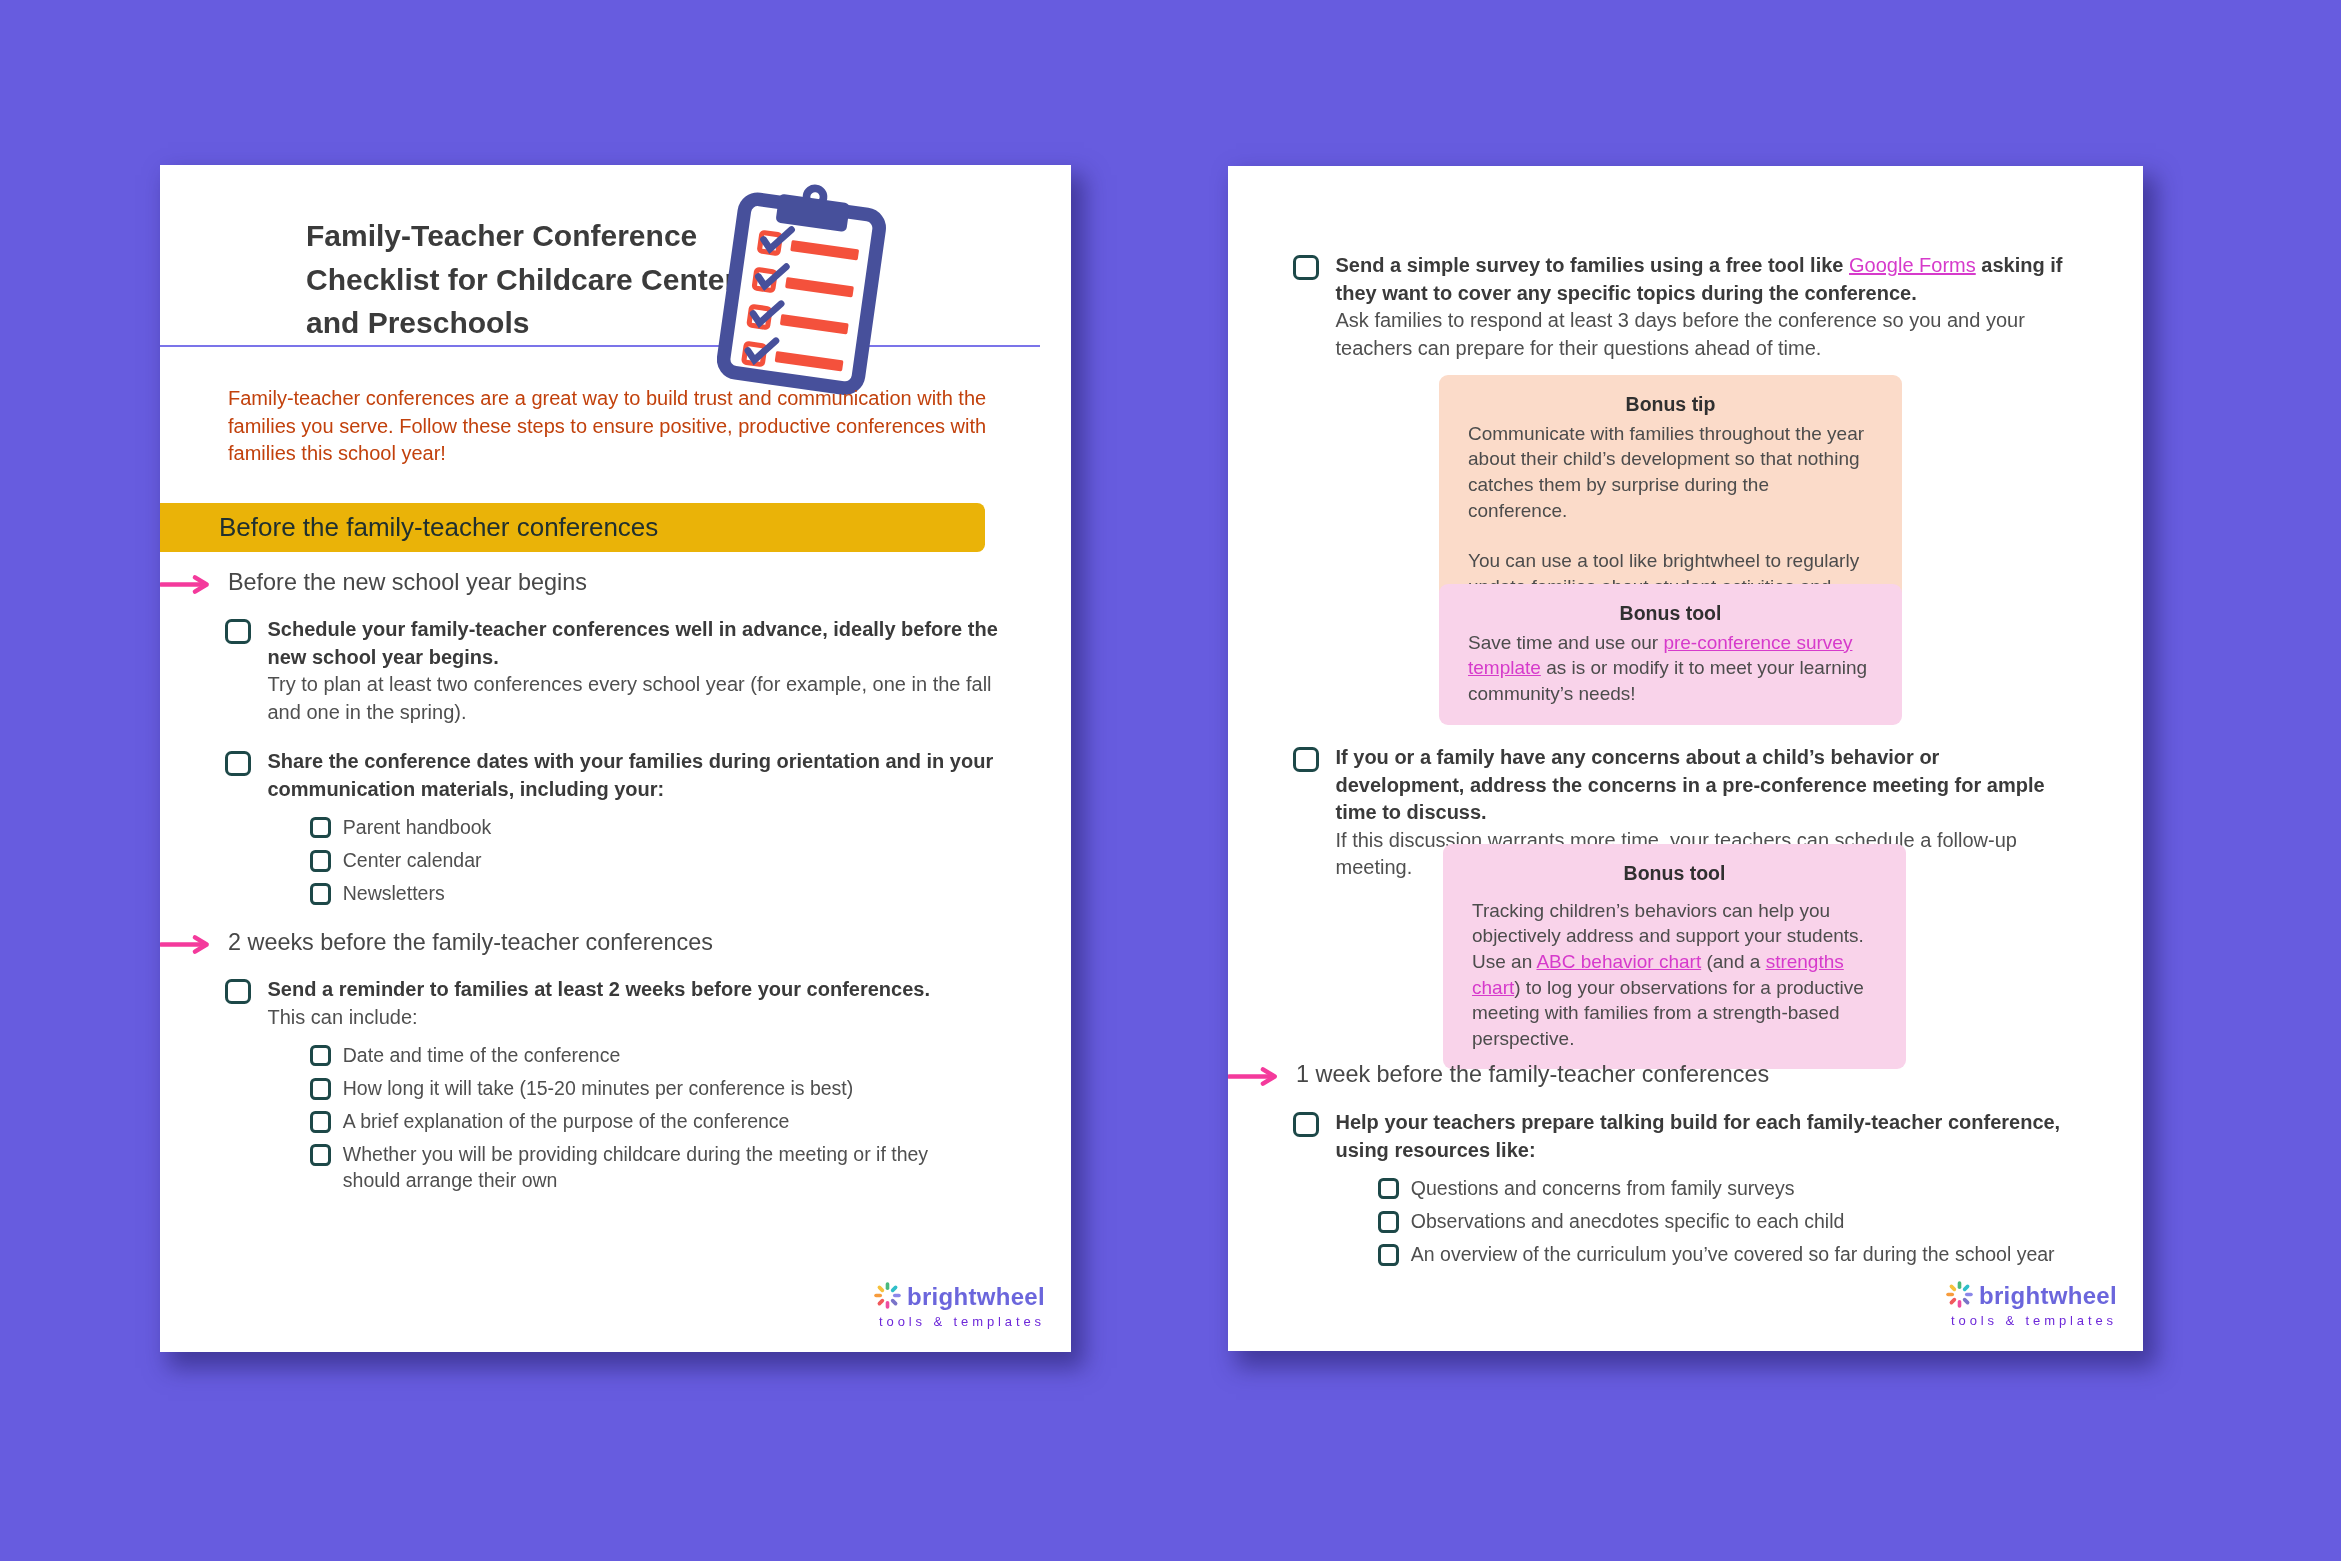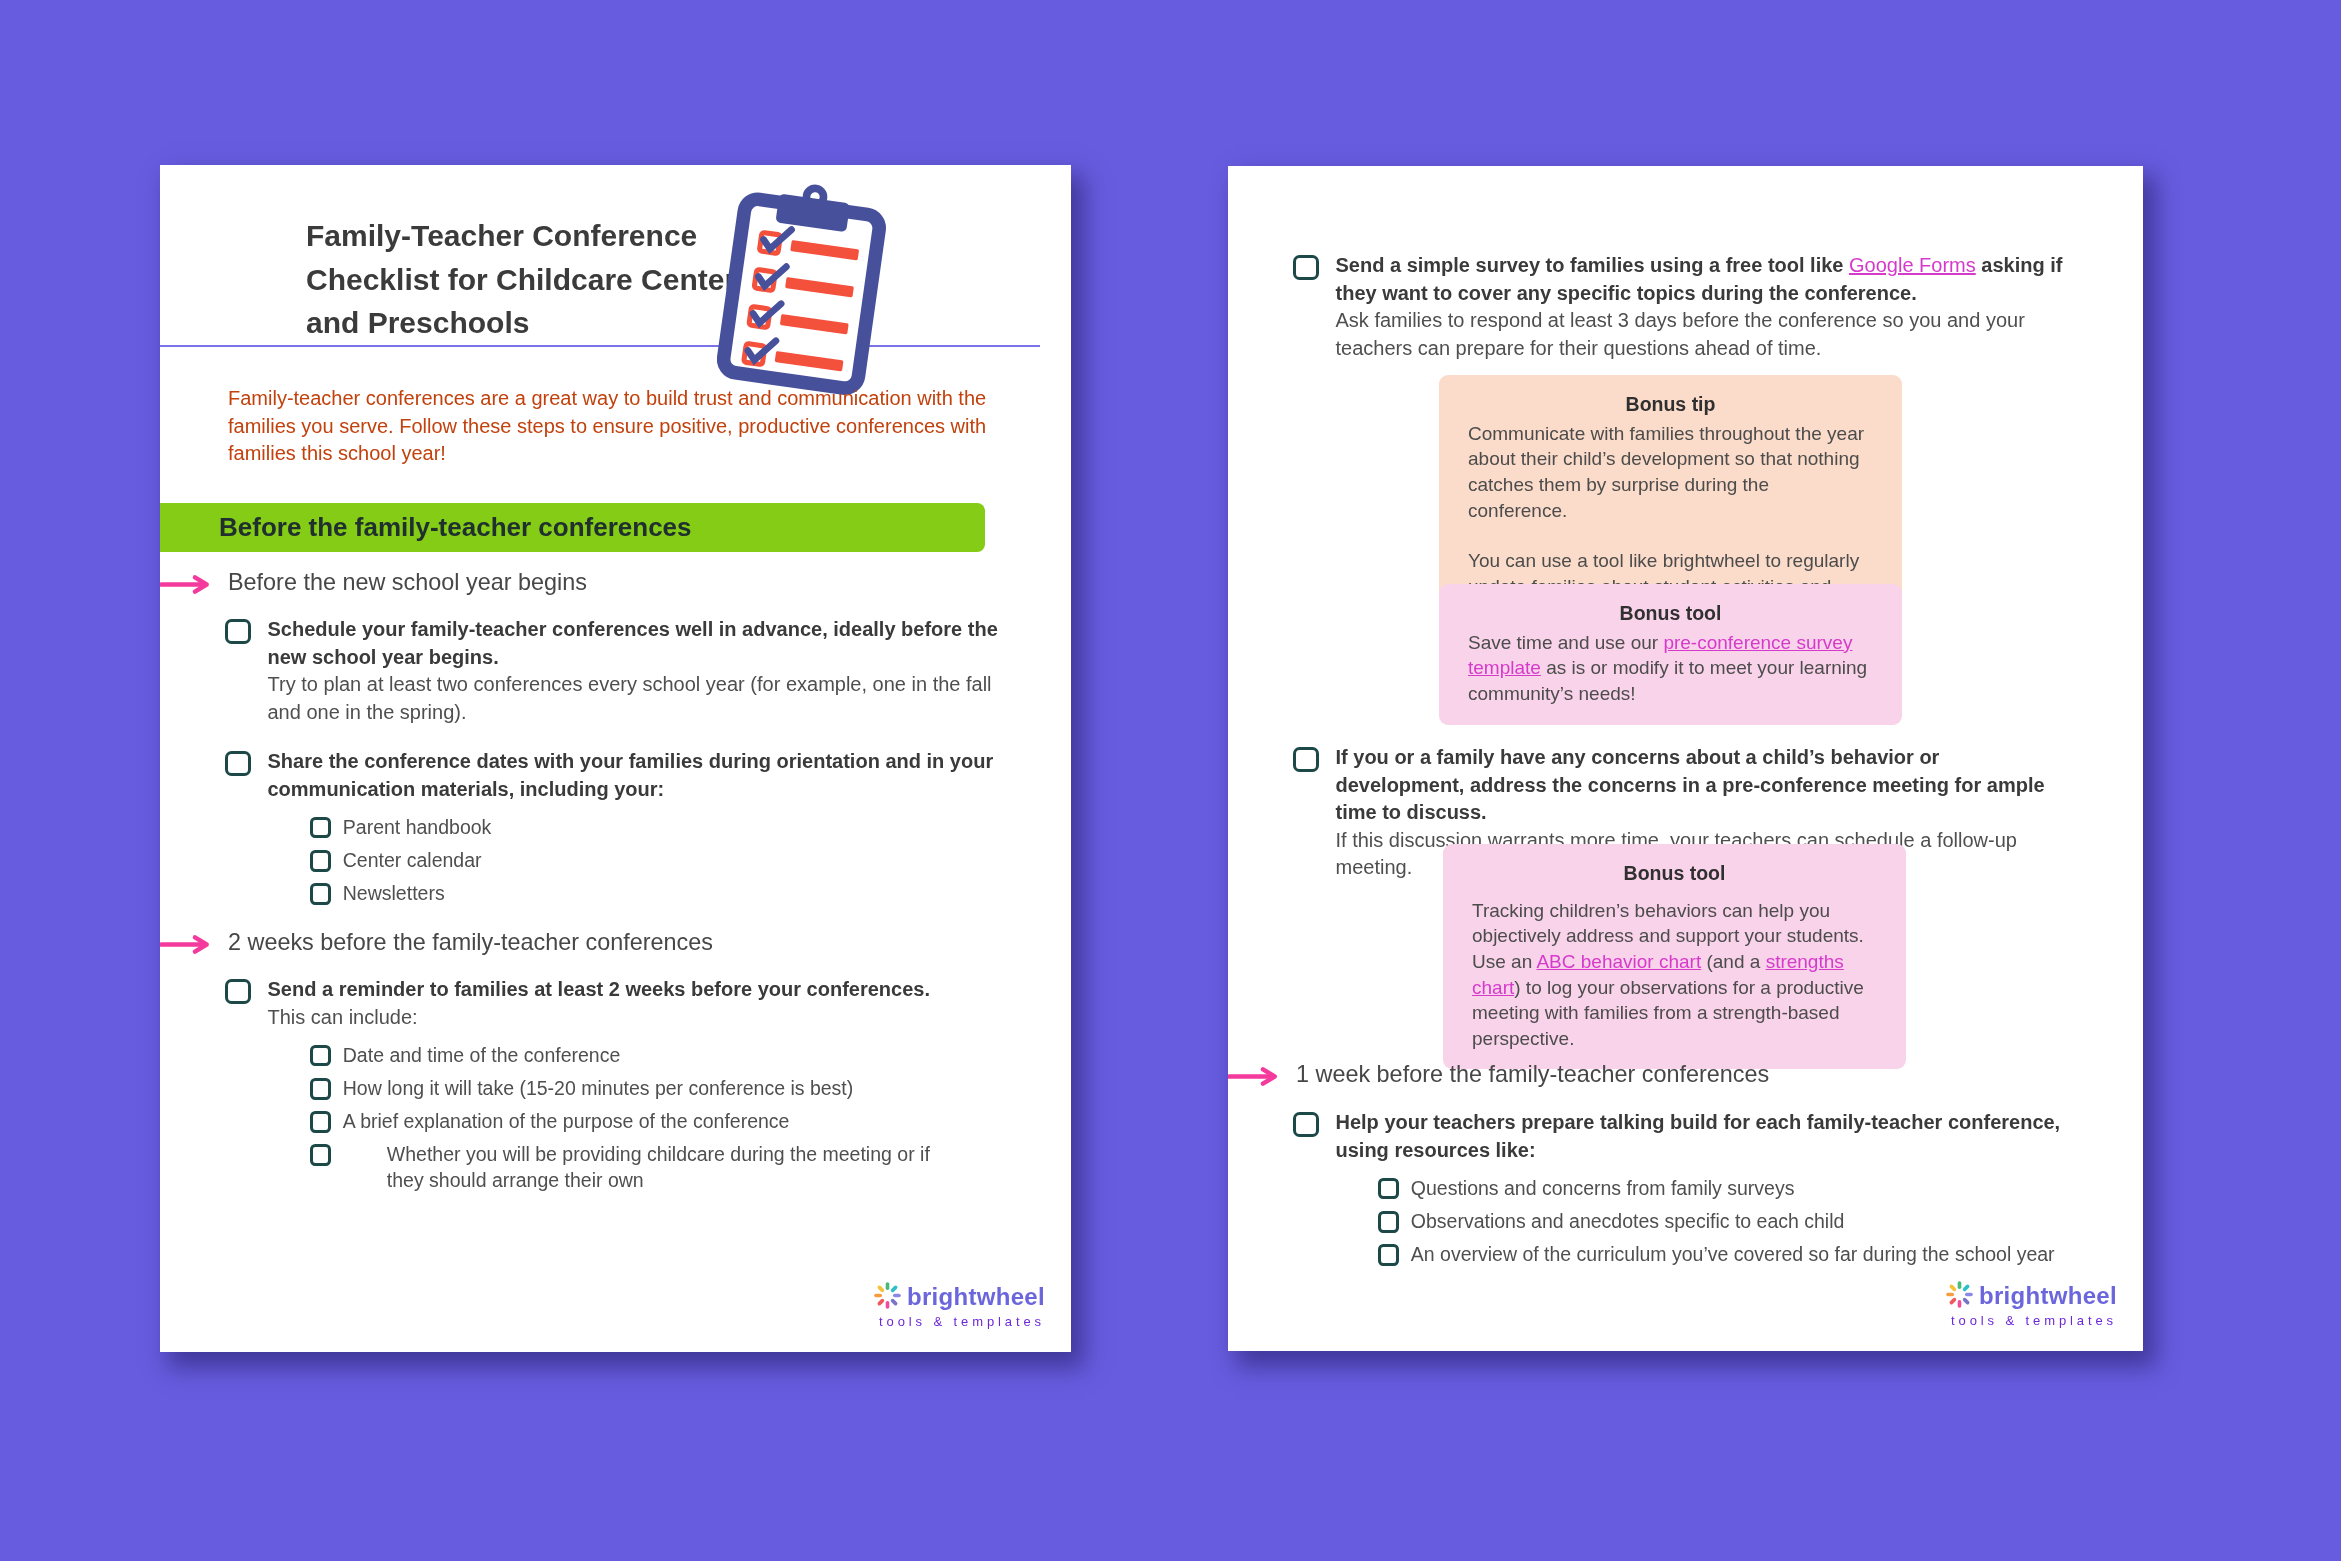--- a/index.html
+++ b/index.html
@@ -25,23 +25,23 @@
     left:146px;top:49px;width:468px;
     font-size:30px;font-weight:bold;color:#3b3b3b;line-height:1.45;
   }
   .divider{left:0;top:180px;width:880px;height:2px;background:#7b74e9;}
   .clipboard{left:557px;top:17px;}
   .intro{left:68px;top:220px;width:768px;font-size:20px;line-height:1.38;color:#c2410c;}
 
   
   .band{
     left:0;top:338px;width:766px;
-    background:#84cc16;border-radius:0 7.8px 7.8px 0;
+    background:#eab308;border-radius:0 7.8px 7.8px 0;
     padding:9px 0 9px 59px;
-    font-size:26px;font-weight:bold;color:#20302f;
+    font-size:26px;font-weight:normal;color:#20302f;
   }
 
   
   .subhead{
     left:0;width:846px;height:31px;
     padding-left:68px;
     font-size:23.4px;color:#474747;line-height:31px;
   }
   .subhead .arrow{position:absolute;left:0;top:5.2px;}
 
@@ -189,21 +189,21 @@
         <div class="subrow">
           <span class="cb small"></span>
           <span class="stext">How long it will take (15-20 minutes per conference is best)</span>
         </div>
         <div class="subrow">
           <span class="cb small"></span>
           <span class="stext">A brief explanation of the purpose of the conference</span>
         </div>
         <div class="subrow">
           <span class="cb small"></span>
-          <span class="stext" style="max-width:612px;margin-left:44px;">Whether you will be providing childcare during the meeting or if they should arrange their own</span>
+          <span class="stext" style="max-width:612px;">Whether you will be providing childcare during the meeting or if they should arrange their own</span>
         </div>
       </div>
     </div>
   </div>
 
   <div class="abs logo">
     <div class="row1">
       <span>
         <svg width="29" height="29" viewBox="0 0 48 48">
           <g>

